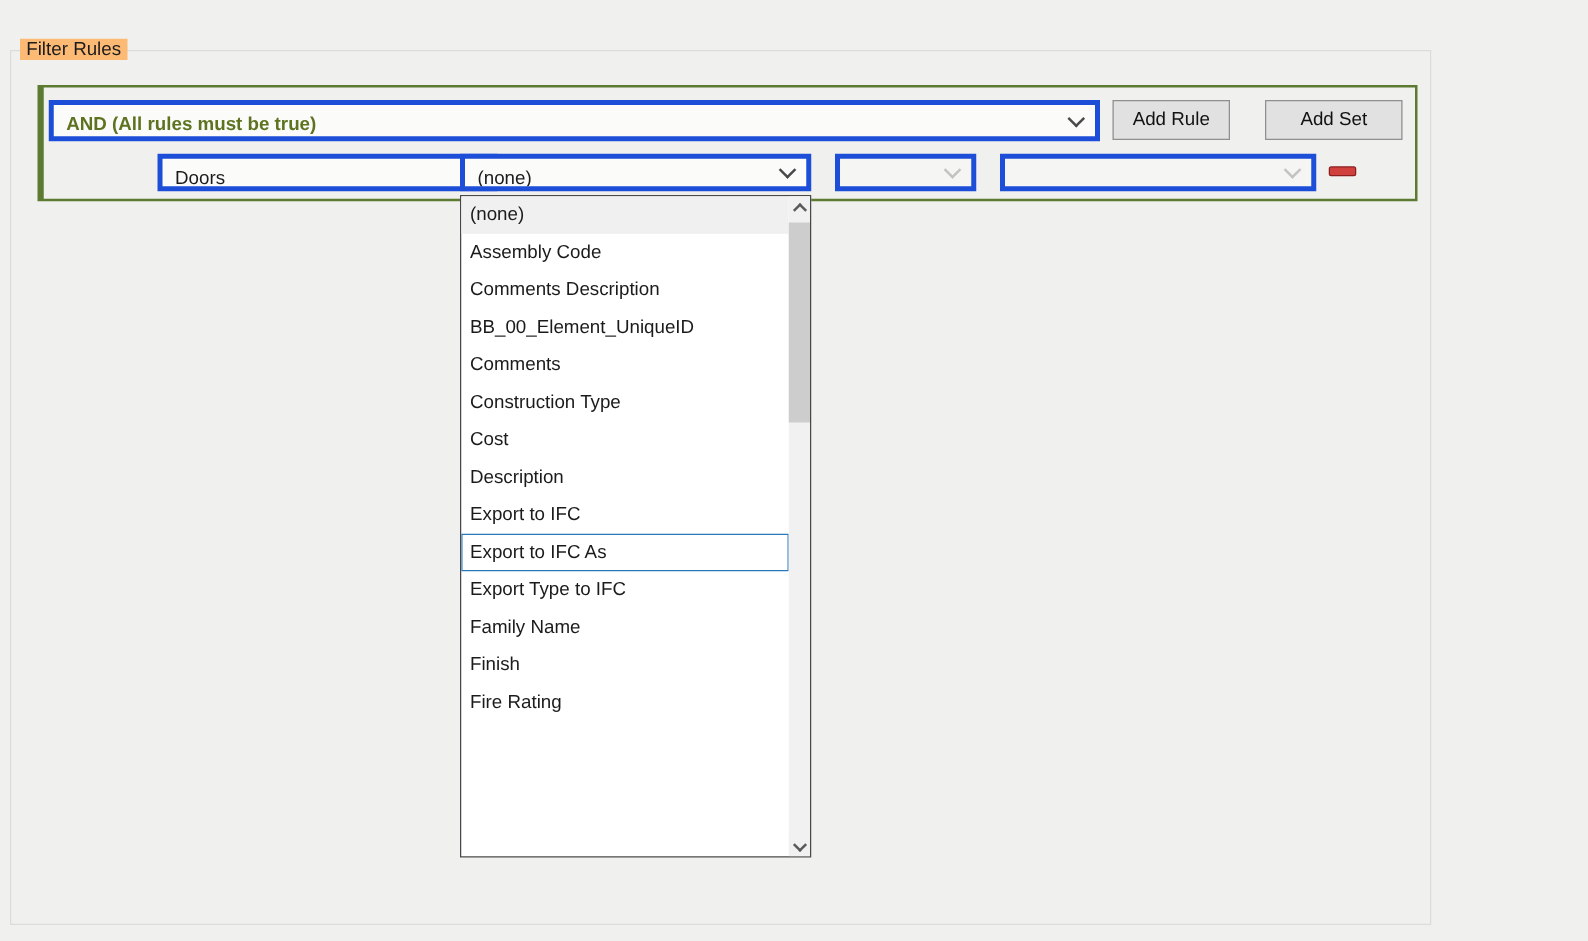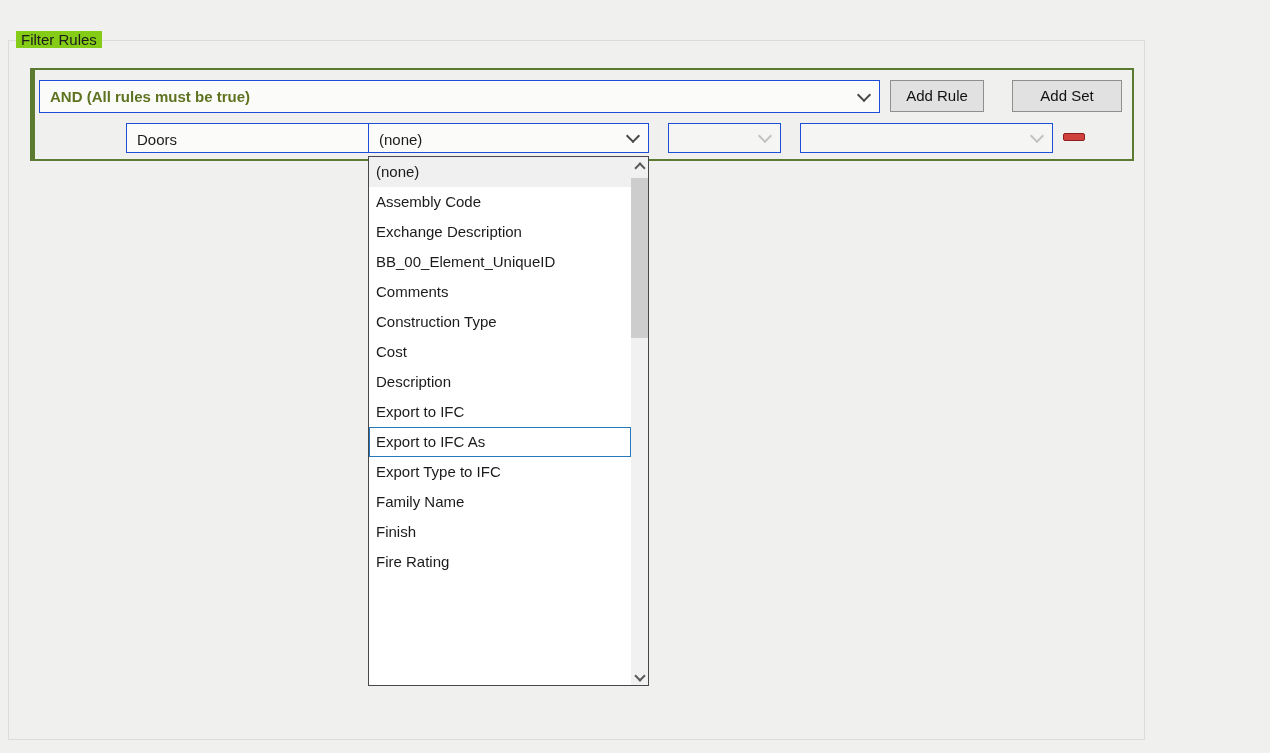--- a/index.html
+++ b/index.html
@@ -13,30 +13,30 @@
     width:1270px;height:753px;position:relative;overflow:hidden;
     background:#f0f0ee;
     font-family:"Liberation Sans",sans-serif;
     color:#1b1b1b;
   }
   .panel{
     position:absolute;left:8px;top:40px;width:1137px;height:700px;
     border:1px solid #dcdcda;box-sizing:border-box;
   }
   .panel-label{
-    position:absolute;left:16px;top:31px;background:#84cc16;
+    position:absolute;left:16px;top:31px;background:#fdba74;
     padding:0 5px;font-size:15px;z-index:2;
   }
   .group{
     position:absolute;left:30px;top:68px;width:1104px;height:93px;
     border:2px solid var(--group-border);border-left-width:5px;
     box-sizing:border-box;z-index:1;
   }
   .combo{
-    position:absolute;background:#fbfbfa;border:1px solid #1d4ed8;
+    position:absolute;background:#fbfbfa;border:4px solid #1d4ed8;
     box-sizing:border-box;font-size:15px;white-space:nowrap;overflow:hidden;
     padding:0 28px 0 10px;cursor:default;
   }
   .combo .val{line-height:31px;}
   .chev{
     position:absolute;right:10px;top:50%;width:8px;height:8px;margin-top:-7px;
     border-right:2px solid #4a4a4a;border-bottom:2px solid #4a4a4a;
     transform:rotate(45deg);
   }
   .chev.light{border-color:#c3c3c1;}
@@ -114,21 +114,21 @@
     <span class="chev light"></span>
   </div>
 
   <div class="remove-btn"></div>
 </div>
 
 <div class="dd-list">
   <div class="dd-items">
       <div class="dd-item hovered">(none)</div>
       <div class="dd-item">Assembly Code</div>
-      <div class="dd-item">Exchange Description</div>
+      <div class="dd-item">Comments Description</div>
       <div class="dd-item">BB_00_Element_UniqueID</div>
       <div class="dd-item">Comments</div>
       <div class="dd-item">Construction Type</div>
       <div class="dd-item">Cost</div>
       <div class="dd-item">Description</div>
       <div class="dd-item">Export to IFC</div>
       <div class="dd-item selected">Export to IFC As</div>
       <div class="dd-item">Export Type to IFC</div>
       <div class="dd-item">Family Name</div>
       <div class="dd-item">Finish</div>

